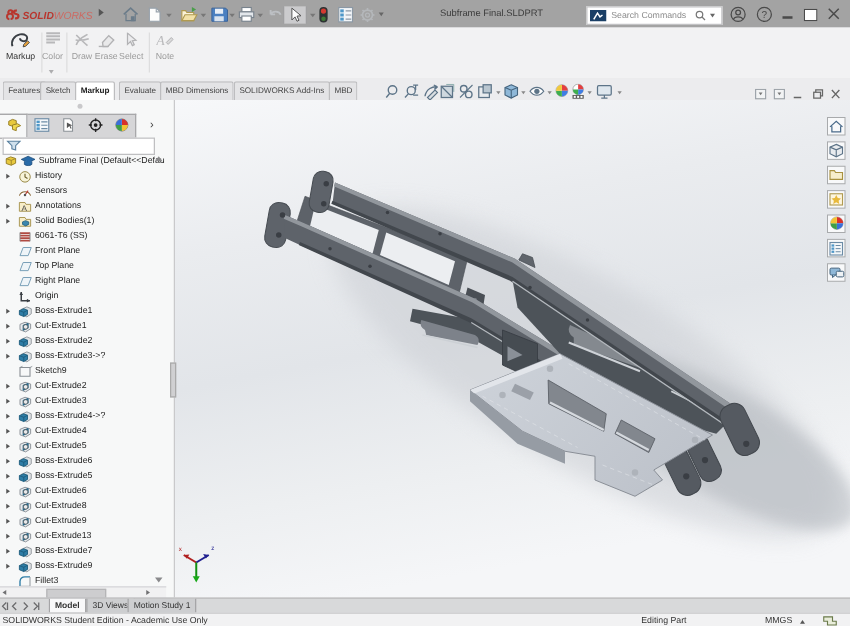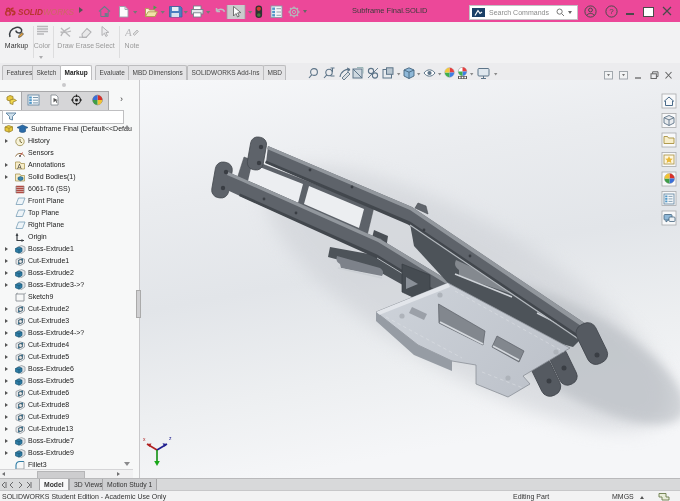--- a/index.html
+++ b/index.html
@@ -1,19 +1,19 @@
 <!DOCTYPE html>
 <html><head>
 <meta charset="utf-8">
 <style>
   html,body{margin:0;padding:0;}
   body{width:680px;height:501px;overflow:hidden;font-family:"Liberation Sans",sans-serif;position:relative;background:#fff;}
   .abs{position:absolute;}
   
-  #titlebar{left:0;top:0;width:680px;height:22px;background:#ec4899;border-bottom:1px solid #e3e3e5;}
+  #titlebar{left:0;top:0;width:680px;height:22px;background:#a3a3a3;border-bottom:1px solid #e3e3e5;}
   .dd{position:absolute;top:10px;width:0;height:0;border-left:2.5px solid transparent;border-right:2.5px solid transparent;border-top:3.5px solid #666;}
   
   #ribbon{left:0;top:22px;width:680px;height:41px;background:#f2f2f3;border-bottom:1px solid #d9d9db;}
   .rlbl{position:absolute;font-size:7px;color:#9a9a9a;text-align:center;}
   .rsep{position:absolute;top:4px;height:32px;width:1px;background:#ddddde;}
   
   #tabrow{left:0;top:63px;width:680px;height:17px;background:#ececee;border-bottom:1px solid #cfcfd1;}
   .ctab{position:absolute;top:2px;height:14px;line-height:14px;font-size:6.5px;color:#444;padding:0 3.5px;border:1px solid #bdbdbf;border-bottom:none;background:#e4e4e6;border-radius:2px 2px 0 0;}
   .ctab.act{background:#fff;font-weight:bold;color:#222;height:15px;}
   
@@ -99,21 +99,21 @@
   </svg>
 
   <svg class="abs" style="left:288px;top:6px" width="12" height="12" viewBox="0 0 12 12">
     <circle cx="6" cy="6" r="4" fill="none" stroke="#b4b7ba" stroke-width="1.4"></circle>
     <circle cx="6" cy="6" r="1.6" fill="none" stroke="#b4b7ba" stroke-width="1"></circle>
     <g stroke="#b4b7ba" stroke-width="1.3">
       <path d="M6,0.4 L6,2 M6,10 L6,11.6 M0.4,6 L2,6 M10,6 L11.6,6 M2,2 L3.2,3.2 M8.8,8.8 L10,10 M10,2 L8.8,3.2 M3.2,8.8 L2,10"></path>
     </g>
   </svg>
   <div class="dd" style="left:303px;"></div>
-  <div class="abs" style="left:352px;top:6px;font-size:7.5px;color:#3c3c3c;">Subframe Final.SOLID</div>
+  <div class="abs" style="left:352px;top:6px;font-size:7.5px;color:#3c3c3c;">Subframe Final.SLDPRT</div>
 
   <div class="abs" style="left:469px;top:5px;width:107px;height:13px;background:#fff;border:1px solid #c2c2c4;">
     <div class="abs" style="left:2px;top:1.5px;width:13px;height:9.5px;background:#1a3f66;"></div>
     <svg class="abs" style="left:3.5px;top:2.5px" width="10" height="8" viewBox="0 0 10 8">
         <path d="M1,6.5 L4,1.5 L6,4.5 L8,3" stroke="#fff" stroke-width="1.2" fill="none"></path>
       </svg>
     <div class="abs" style="left:19px;top:2.5px;font-size:7px;color:#8b8b8b;">Search Commands</div>
     <svg class="abs" style="left:86px;top:2px" width="9" height="9" viewBox="0 0 9 9">
         <circle cx="3.6" cy="3.6" r="2.6" fill="none" stroke="#777" stroke-width="1"></circle>
         <path d="M5.6,5.6 L8,8" stroke="#777" stroke-width="1"></path>

